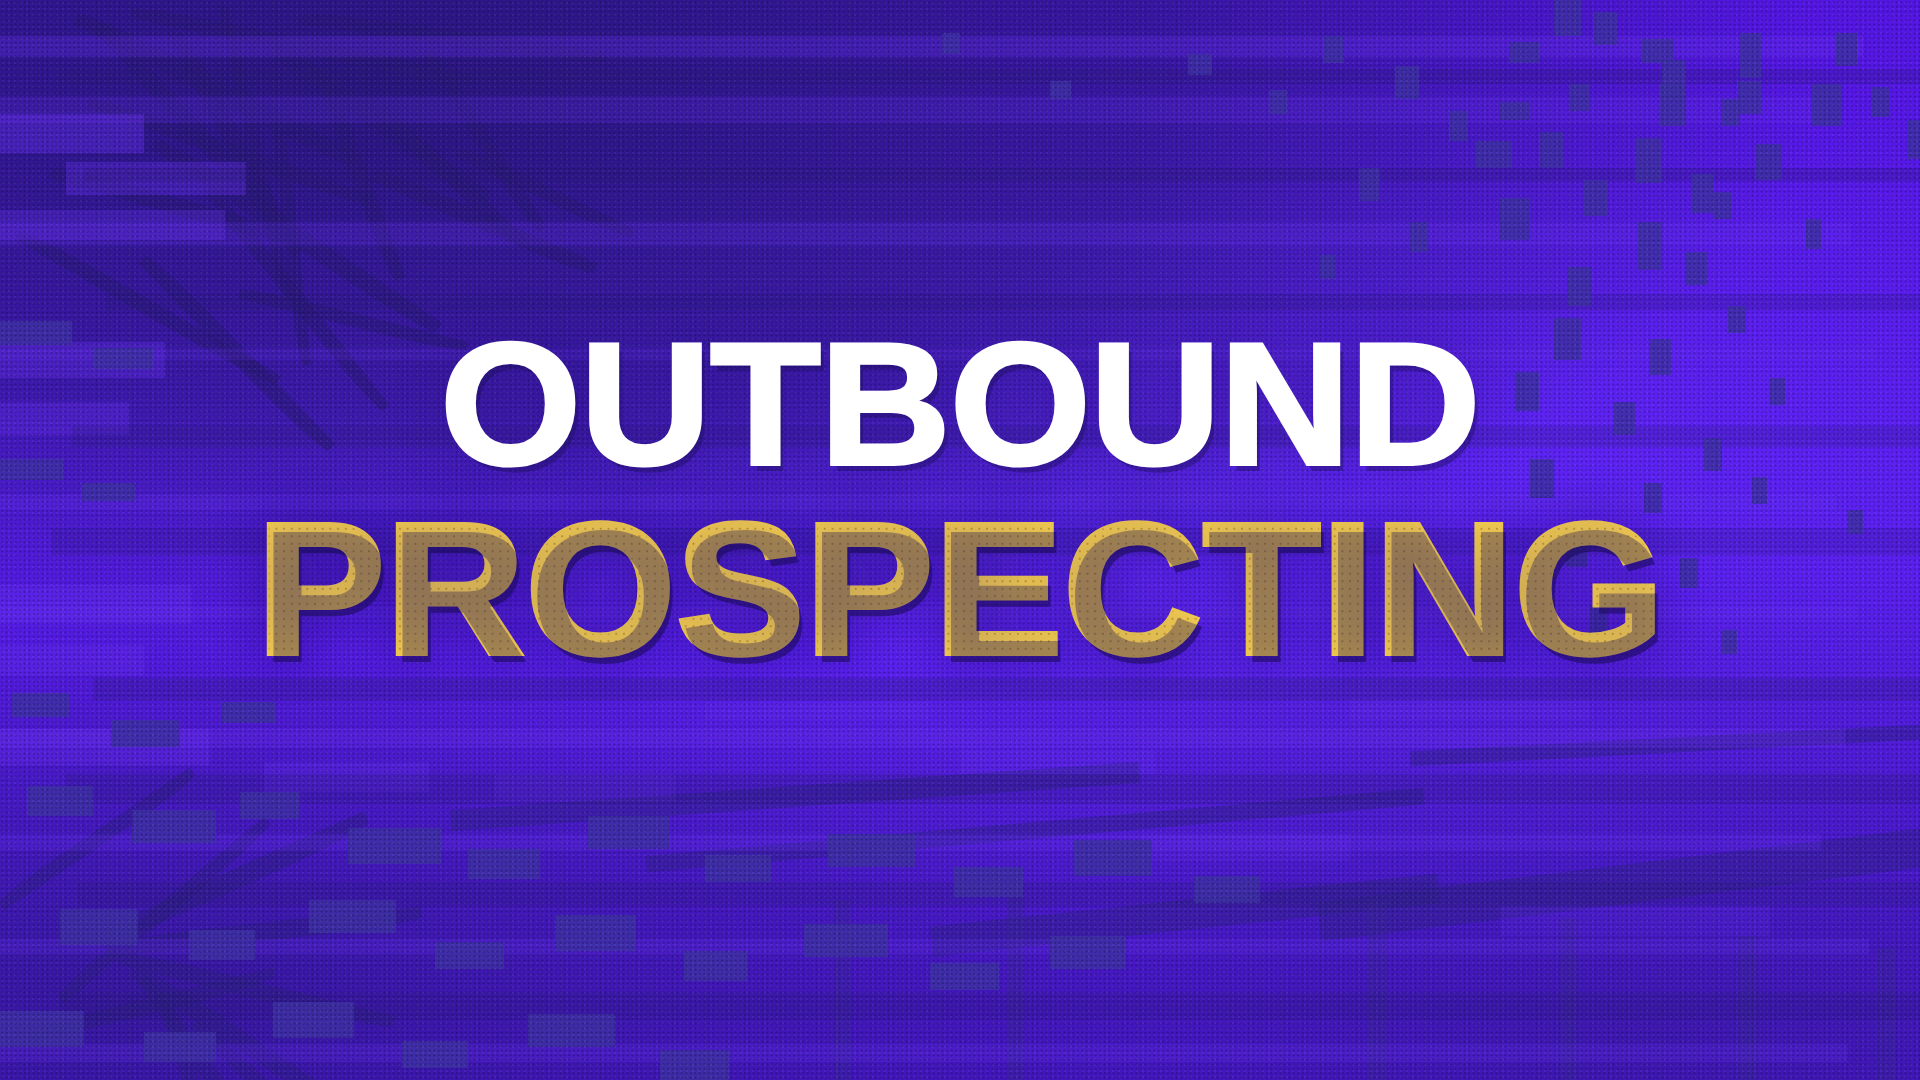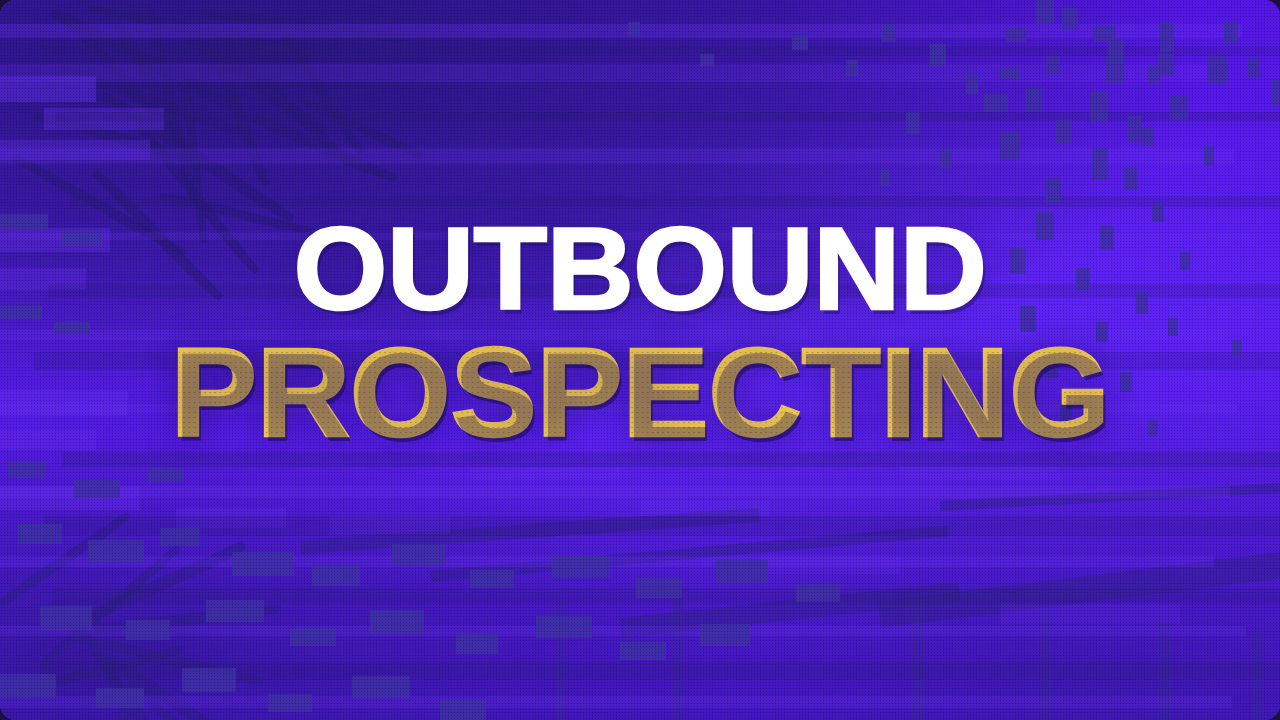--- a/index.html
+++ b/index.html
@@ -4,21 +4,20 @@
 <style>
   html,body{margin:0;padding:0;background:#1d1040;}
   *{box-sizing:border-box;}
 
   #stage{
     position:relative;
     width:1280px;height:720px;
     overflow:hidden;
     background:#5A1AE6;
     font-family:"Liberation Sans", sans-serif;
-    border-radius:16px;
   }
 
   
   .photo-layer{position:absolute;inset:0;pointer-events:none;}
 
   
   #wash{
     background:
       radial-gradient(120% 85% at 20% 8%,  rgba(34,22,110,.86) 0%, rgba(34,22,110,.55) 34%, rgba(34,22,110,0) 62%),
       radial-gradient(75% 55% at 8% 92%,  rgba(38,25,118,.60) 0%, rgba(38,25,118,0) 70%),

